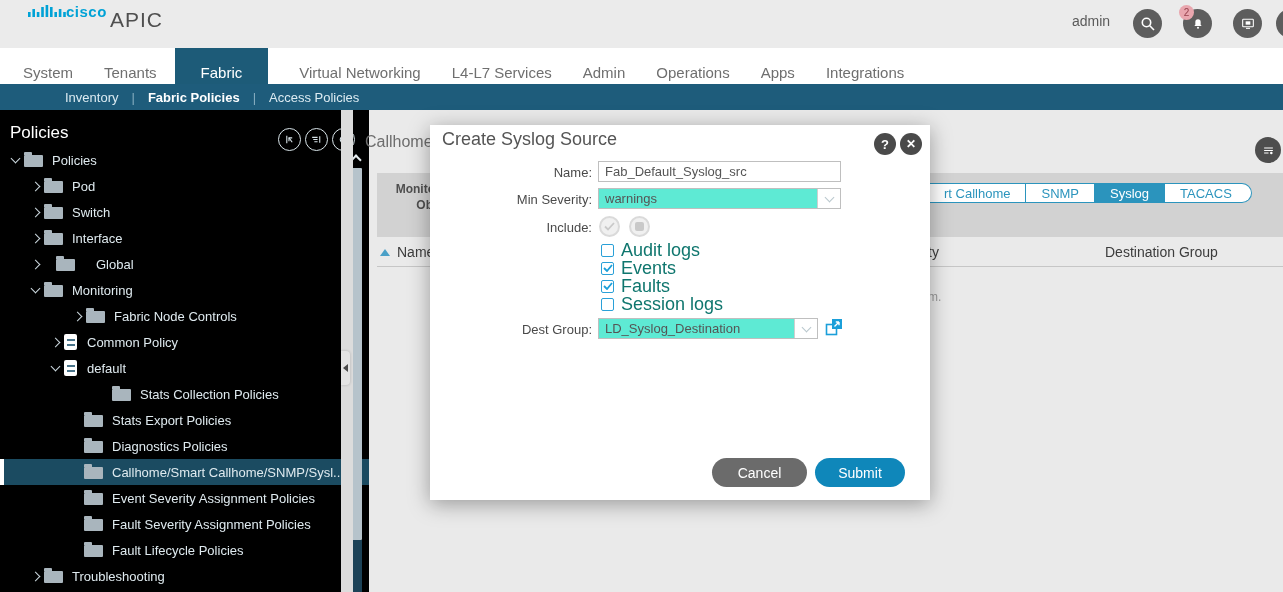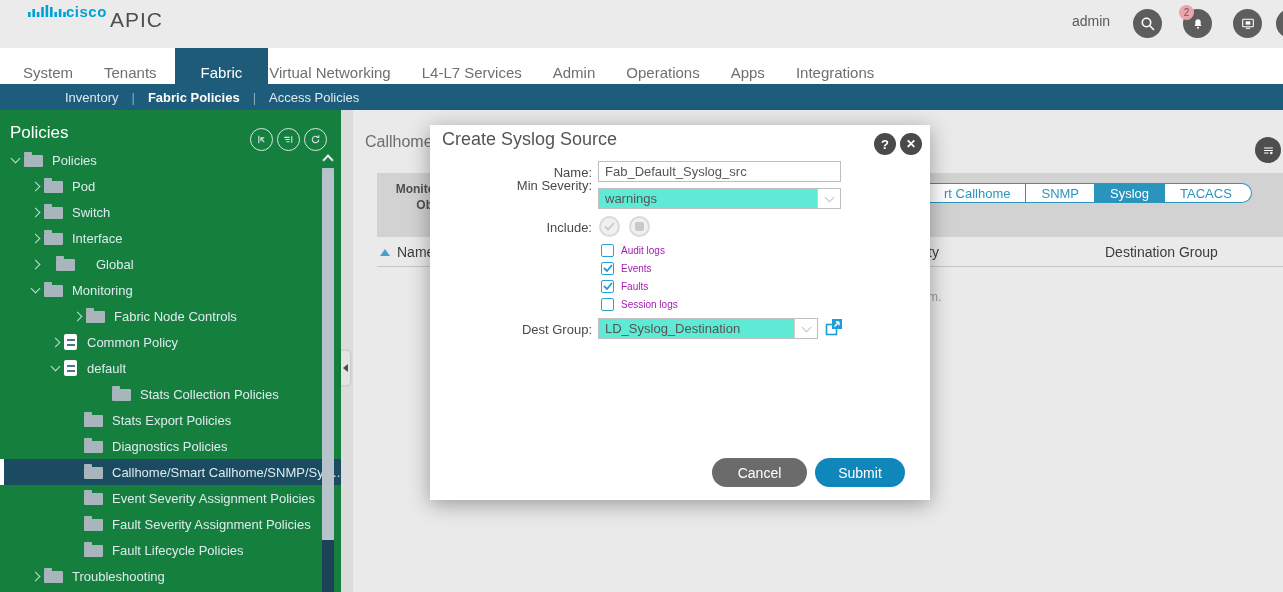--- a/index.html
+++ b/index.html
@@ -13,29 +13,29 @@
   .logo .word{color:#00a2d6;font-weight:bold;font-size:15px;line-height:14px;letter-spacing:.5px}
   .app-title{position:absolute;left:110px;top:8px;font-size:21px;color:#4f4f4f;letter-spacing:1px}
   .user{position:absolute;left:1072px;top:13px;font-size:14px;color:#5a5a5a}
   .circ{position:absolute;top:9px;width:29px;height:29px;border-radius:50%;background:#5d5d5d;display:flex;align-items:center;justify-content:center}
   .badge{position:absolute;top:-4px;left:-4px;width:15px;height:15px;border-radius:50%;background:#e9a6ae;color:#96414d;font-size:10px;display:flex;align-items:center;justify-content:center}
 
   
   .nav{position:absolute;top:48px;left:0;right:0;height:49px;background:#fff;display:flex;align-items:stretch}
   .nav-tab{display:flex;align-items:center;font-size:15px;color:#6f6f6f;margin-right:31px;cursor:pointer;white-space:nowrap}
   .nav-tab:first-child{margin-left:23px}
-  .nav-tab.active{background:#1d5b78;color:#fff;padding:0 26px;margin-right:1px;margin-left:-13px}
+  .nav-tab.active{background:#1d5b78;color:#fff;padding:0 26px;margin-right:31px;margin-left:-13px}
 
   
   .subnav{position:absolute;top:84px;left:0;right:0;height:26px;background:#1e5c7b;display:flex;align-items:center;font-size:13px;color:#dcebf2;gap:13px;padding-left:65px}
   .subnav .sep{color:#86adc0}
   .subnav .active{font-weight:bold;color:#fff}
 
   
-  .sidebar{position:absolute;top:110px;left:0;width:341px;bottom:0;background:#15803d;color:#dfeaef;overflow:hidden}
+  .sidebar{position:absolute;top:110px;left:0;width:369px;bottom:0;background:#000000;color:#dfeaef;overflow:hidden}
   .side-title{position:absolute;top:13px;left:10px;font-size:17px;color:#fff}
   .side-icons{position:absolute;top:18px;right:14px;display:flex;gap:4px}
   .oicon{width:23px;height:23px;border-radius:50%;border:1.5px solid #d9e5ea;display:flex;align-items:center;justify-content:center;cursor:pointer}
   .tree{position:absolute;top:37px;left:0;right:0}
   .trow{display:flex;align-items:center;height:26px;font-size:13px;position:relative;cursor:pointer;white-space:nowrap}
   .trow.sel{background:#1b4b61}
   .trow.sel::before{content:'';position:absolute;left:0;top:0;bottom:0;width:4px;background:#fff}
   .chev{width:18px;flex:0 0 18px;display:flex;align-items:center;justify-content:center}
   .chev i{width:7px;height:7px;border-right:1.6px solid #ccd9df;border-bottom:1.6px solid #ccd9df;display:block}
   .chev.down i{transform:rotate(45deg);margin-top:-3px}
@@ -80,21 +80,21 @@
   .m-input{position:absolute;left:168px;width:243px;height:21px;border:1px solid #bfbfbf;font-size:13px;color:#555;padding:0 6px;background:#fff;font-family:"Liberation Sans",sans-serif;outline:none}
   .m-select{position:absolute;left:168px;height:21px;border:1px solid #bfbfbf;background:#5eead4;font-size:13px;color:#555;display:flex;align-items:center;padding:0 6px;cursor:pointer}
   .sel-btn{position:absolute;right:0;top:0;bottom:0;width:23px;border-left:1px solid #cfcfcf;display:flex;align-items:center;justify-content:center;background:#fff}
   .sel-btn i{width:7px;height:7px;border-right:1.5px solid #b9c7cd;border-bottom:1.5px solid #b9c7cd;transform:rotate(45deg);margin-top:-3px}
   .inc-circ{width:21px;height:21px;border-radius:50%;border:2px solid #dadada;background:#f0f0f0;display:flex;align-items:center;justify-content:center}
   .inc-wrap{position:absolute;left:169px;top:91px;display:flex;gap:9px}
   .inc-square{width:9px;height:9px;border-radius:2px;background:#c9c9c9}
   .cb-list{position:absolute;left:171px;top:116px}
   .cb-row{display:flex;align-items:center;height:18px;gap:7px}
   .cbox{width:13px;height:13px;border:1px solid #2aa0d8;border-radius:2px;background:#fff;display:flex;align-items:center;justify-content:center;cursor:pointer}
-  .cb-label{font-size:10px;color:#a21caf}
+  .cb-label{font-size:18px;color:#0f766e}
   .extlink{position:absolute;left:395px;top:193px;cursor:pointer}
   .btn{position:absolute;top:333px;height:29px;border-radius:15px;color:#fff;font-size:14px;display:flex;align-items:center;justify-content:center;cursor:pointer;border:none;font-family:"Liberation Sans",sans-serif}
   .btn-cancel{left:282px;width:95px;background:#6b6b6b}
   .btn-submit{left:385px;width:90px;background:#0f87ba}
 </style>
 </head>
 <body>
 
 <div class="stage">
 
@@ -334,21 +334,21 @@
     <div class="m-circ m-help">
         <span>?</span>
       </div>
     <div class="m-circ m-close">
         <span>✕</span>
       </div>
 
     <div class="m-label" style="top:40px">Name:</div>
     <input class="m-input" style="top: 36px;" value="Fab_Default_Syslog_src">
 
-    <div class="m-label" style="top:53px">Min Severity:</div>
+    <div class="m-label" style="top:67px">Min Severity:</div>
     <div class="m-select" style="top:63px;width:243px">
       <span>warnings</span>
       <span class="sel-btn">
           <i></i>
         </span>
     </div>
 
     <div class="m-label" style="top:95px">Include:</div>
     <div class="inc-wrap">
       <span class="inc-circ">

